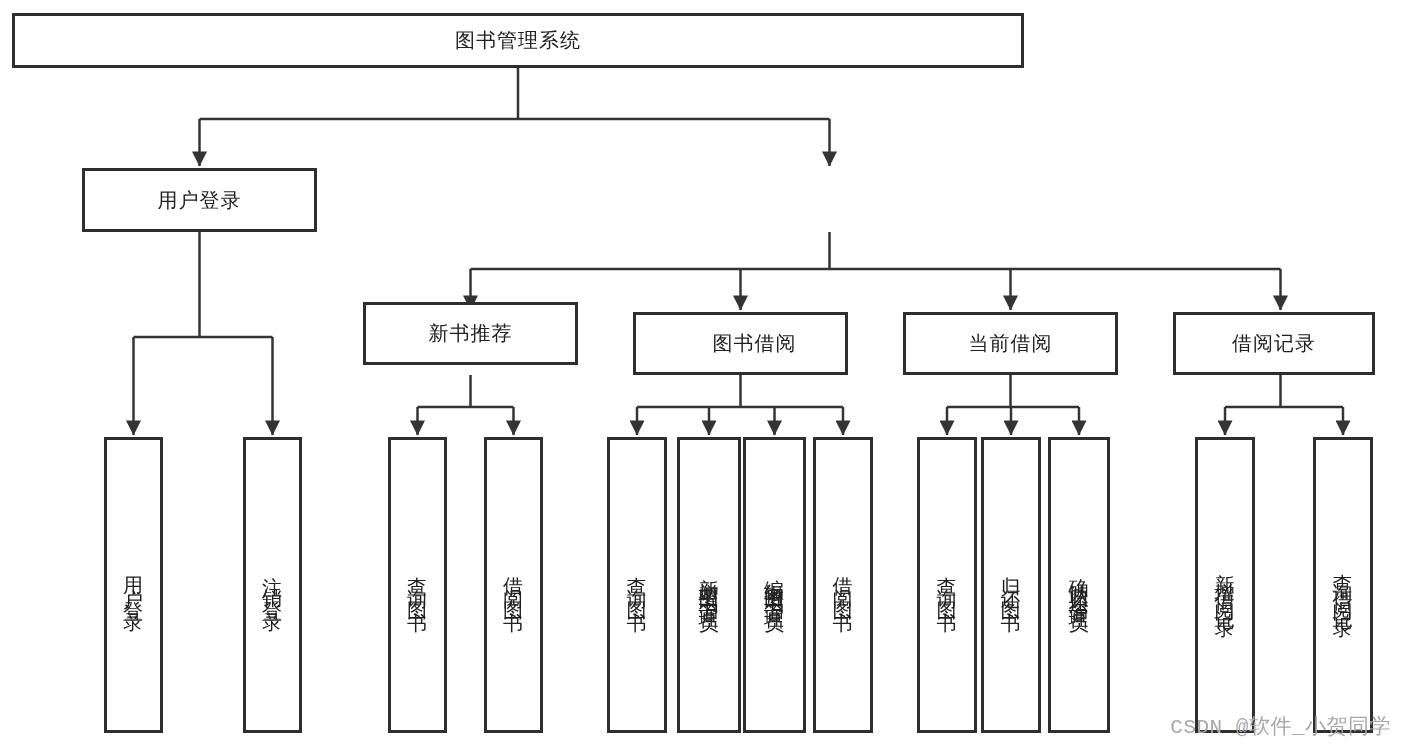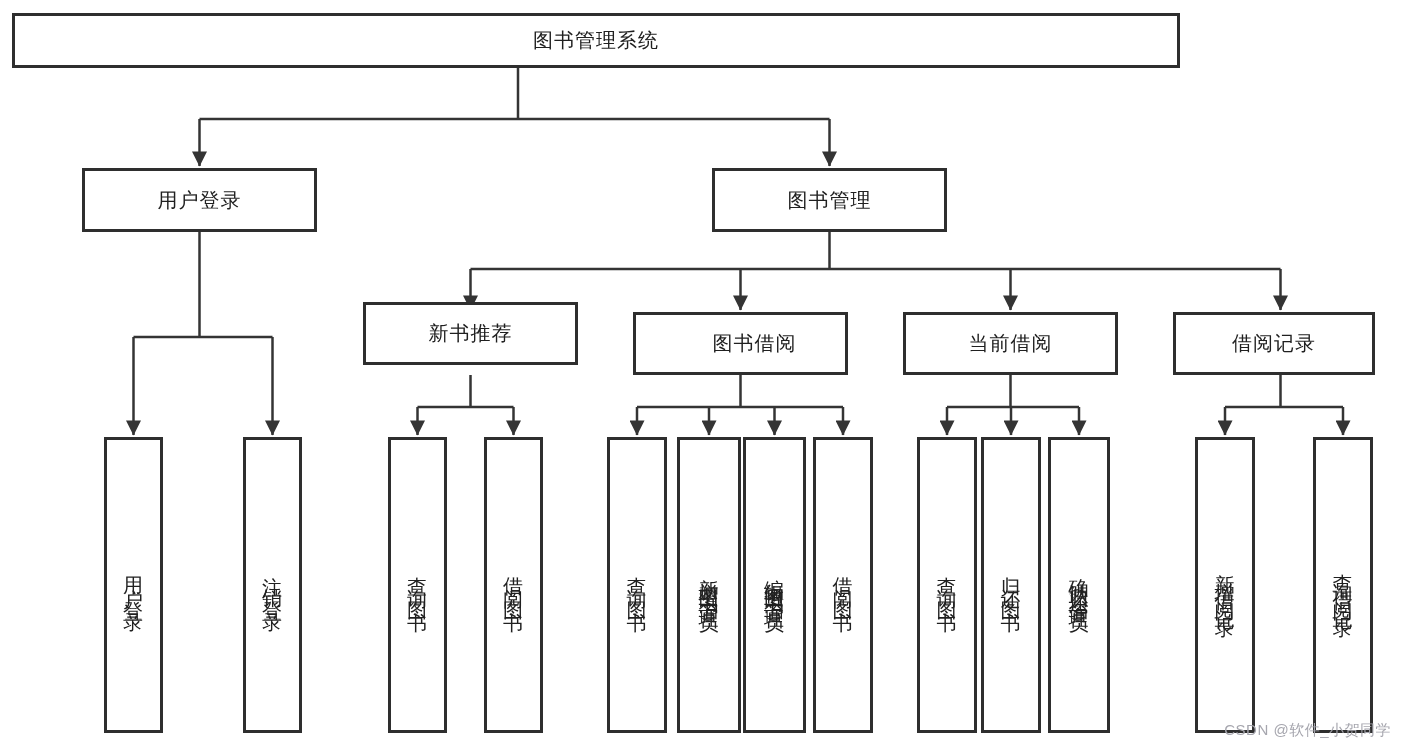--- a/index.html
+++ b/index.html
@@ -26,21 +26,21 @@
   }
   .leaf{
     writing-mode:vertical-rl;
     letter-spacing:12px;
     line-height:1;
     padding:4px 0;
   }
   .leaf.ls-md{letter-spacing:9px;}
   .leaf.ls-sm{letter-spacing:5px;}
   
-  .n-root{left:12px;top:13px;width:1168px;height:55px;}
+  .n-root{left:12px;top:13px;width:1012px;height:55px;}
   
   .n-l2a{left:82px;top:168px;width:235px;height:64px;}
   .n-l2b{left:712px;top:168px;width:235px;height:64px;}
   
   .n-l3a{left:363px;top:302px;width:215px;height:63px;}
   .n-l3b{left:633px;top:312px;width:215px;height:63px;padding-left:28px;}
   .n-l3c{left:903px;top:312px;width:215px;height:63px;text-align:right;}
   .n-l3d{left:1173px;top:312px;width:202px;height:63px;}
   
   .lf{top:437px;height:296px;}
@@ -54,24 +54,25 @@
   .lf8{left:813px;width:60px;}
   .lf9{left:917px;width:60px;}
   .lf10{left:981px;width:60px;}
   .lf11{left:1048px;width:62px;}
   .lf12{left:1195px;width:60px;}
   .lf13{left:1313px;width:60px;}
   .watermark{
     position:absolute;
     right:14px;bottom:7px;
     color:#a6a6ae;
-    font-size:15px;
+    font-size:21px;
     letter-spacing:0.5px;
     z-index:5;
     white-space:nowrap;
+    font-family:Liberation Mono, monospace;
   }
 </style>
 </head>
 <body>
 
 <div class="canvas">
 
   <svg class="connectors" viewBox="0 0 1405 747" xmlns="http://www.w3.org/2000/svg">
     <defs>
       <marker id="arrow" viewBox="0 0 10 10" refX="9.6" refY="5" markerWidth="19" markerHeight="15" markerUnits="userSpaceOnUse" orient="auto">
@@ -123,21 +124,20 @@
     <g>
       <path d="M1280.5 375 V407 M1225 407 H1343"></path>
       <path d="M1225 407 V435" marker-end="url(#arrow)"></path>
       <path d="M1343 407 V435" marker-end="url(#arrow)"></path>
     </g>
   </svg>
 
   <div class="node n-root">图书管理系统</div>
 
   <div class="node n-l2a">用户登录</div>
-  <div class="node n-l2b">图书管理</div>
 
   <div class="node n-l3a">新书推荐</div>
   <div class="node n-l3b">图书借阅</div>
   <div class="node n-l3c">当前借阅</div>
   <div class="node n-l3d">借阅记录</div>
 
   <div class="node leaf lf lf1">用户登录</div>
   <div class="node leaf lf lf2">注销登录</div>
 
   <div class="node leaf lf lf3">查询图书</div>

